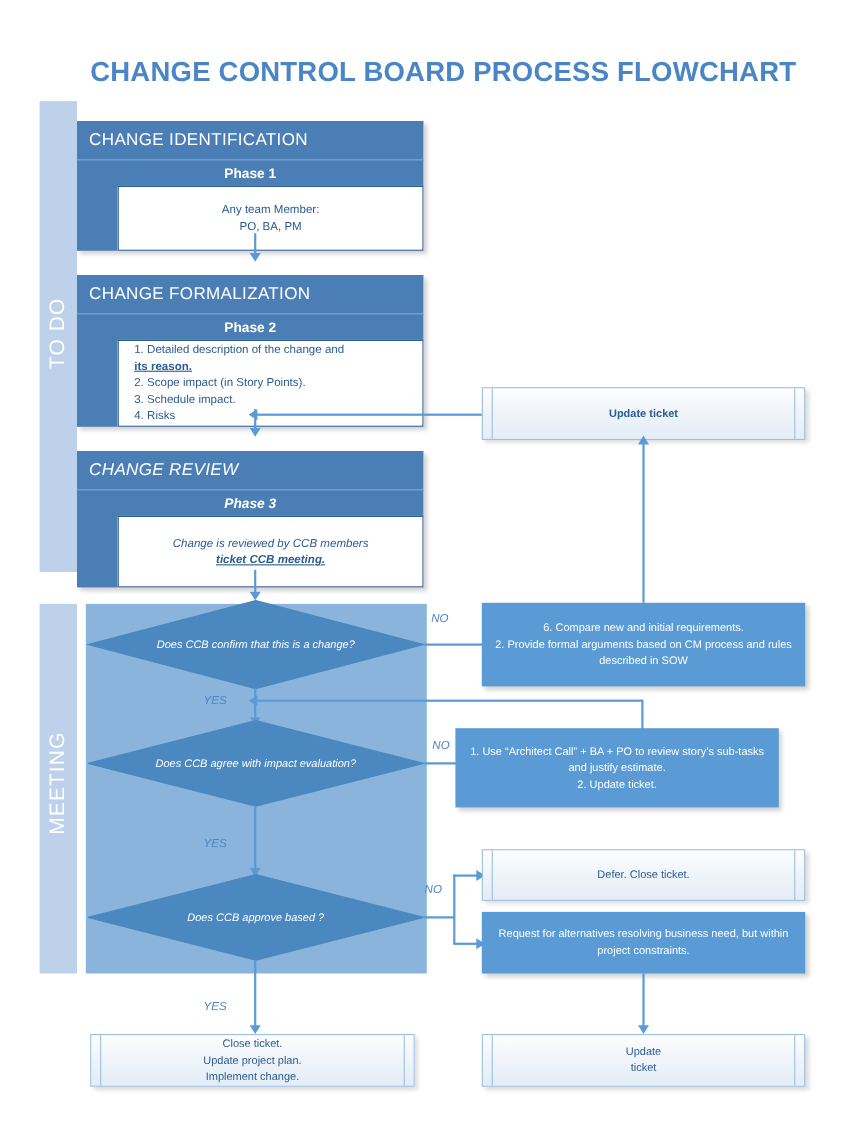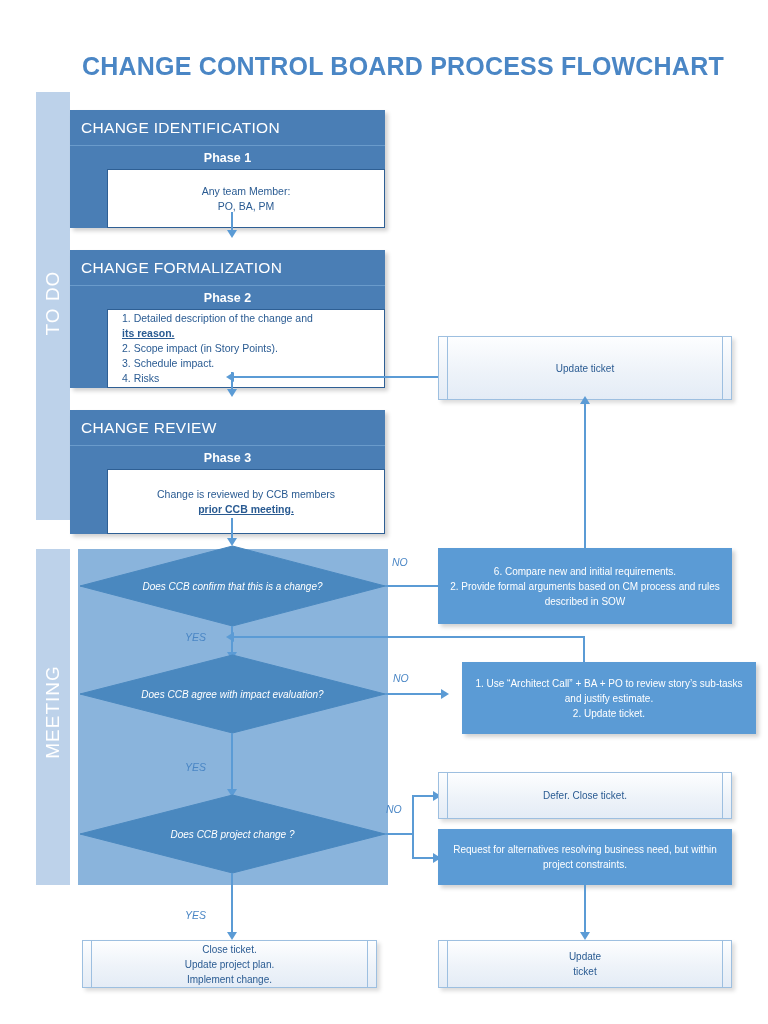--- a/index.html
+++ b/index.html
@@ -132,31 +132,31 @@
       <span class="ln">4. Risks</span>
     </div>
   </div>
 
   <div class="conn vline" style="left:231px;top:372px;height:20px;"></div>
   <div class="arrow arr-down" style="left:227px;top:389px;"></div>
 
   <div class="conn hline" style="left:233px;top:376px;width:205px;"></div>
   <div class="arrow arr-left" style="left:226px;top:372px;"></div>
 
-  <div class="phase" style="left:70px;top:394px;width:315px;height:124px;">
+  <div class="phase" style="left:70px;top:394px;width:315px;height:124px;font-style:italic;">
     <div class="phase-head">CHANGE REVIEW</div>
     <div class="phase-sub">Phase 3</div>
     <div class="phase-left"></div>
     <div class="phase-body center">
       <span class="ln">Change is reviewed by CCB members</span>
-      <span class="ln u">prior CCB meeting.</span>
+      <span class="ln u">ticket CCB meeting.</span>
     </div>
   </div>
 
-  <div class="lite-box" style="left:438px;top:336px;width:294px;height:64px;">
+  <div class="lite-box" style="left:438px;top:352px;width:294px;height:48px;font-weight:bold;">
     <span class="ln">Update ticket</span>
   </div>
 
   <div class="lane" style="left:36px;top:549px;width:34px;height:336px;">
     <div class="lane-label" style="left:-59px;top:152px;width:152px;">MEETING</div>
   </div>
   <div class="lane-body" style="left:78px;top:549px;width:310px;height:336px;"></div>
 
   <div class="conn vline" style="left:231px;top:518px;height:24px;"></div>
   <div class="arrow arr-down" style="left:227px;top:538px;"></div>
@@ -193,35 +193,35 @@
     <svg width="305" height="78" viewBox="0 0 305 78">
       <polygon points="152.5,0 305,39 152.5,78 0,39" fill="#4a88bf" stroke="#4a88bf"></polygon>
     </svg>
     <div class="dtxt">Does CCB agree with impact evaluation?</div>
   </div>
 
   <div class="conn hline" style="left:385px;top:693px;width:61px;"></div>
   <div class="arrow arr-right" style="left:441px;top:689px;"></div>
   <div class="edge-label" style="left:393px;top:672px;">NO</div>
 
-  <div class="blue-box" style="left:462px;top:662px;width:294px;height:72px;">
+  <div class="blue-box" style="left:414px;top:662px;width:294px;height:72px;">
     <span class="ln">1. Use “Architect Call” + BA + PO to review story’s sub-tasks</span>
     <span class="ln">and justify estimate.</span>
     <span class="ln">2.  Update ticket.</span>
   </div>
 
   <div class="conn vline" style="left:231px;top:733px;height:62px;"></div>
   <div class="arrow arr-down" style="left:227px;top:789px;"></div>
   <div class="edge-label" style="left:185px;top:761px;">YES</div>
 
   <div class="diamond" style="left:80px;top:795px;width:305px;height:78px;">
     <svg width="305" height="78" viewBox="0 0 305 78">
       <polygon points="152.5,0 305,39 152.5,78 0,39" fill="#4a88bf" stroke="#4a88bf"></polygon>
     </svg>
-    <div class="dtxt">Does CCB project change ?</div>
+    <div class="dtxt">Does CCB approve based ?</div>
   </div>
 
   <div class="conn hline" style="left:385px;top:833px;width:28px;"></div>
   <div class="conn vline" style="left:412px;top:795px;height:63px;"></div>
   <div class="conn hline" style="left:412px;top:795px;width:26px;"></div>
   <div class="arrow arr-right" style="left:433px;top:791px;"></div>
   <div class="conn hline" style="left:412px;top:857px;width:26px;"></div>
   <div class="arrow arr-right" style="left:433px;top:853px;"></div>
   <div class="edge-label" style="left:386px;top:803px;">NO</div>
 

